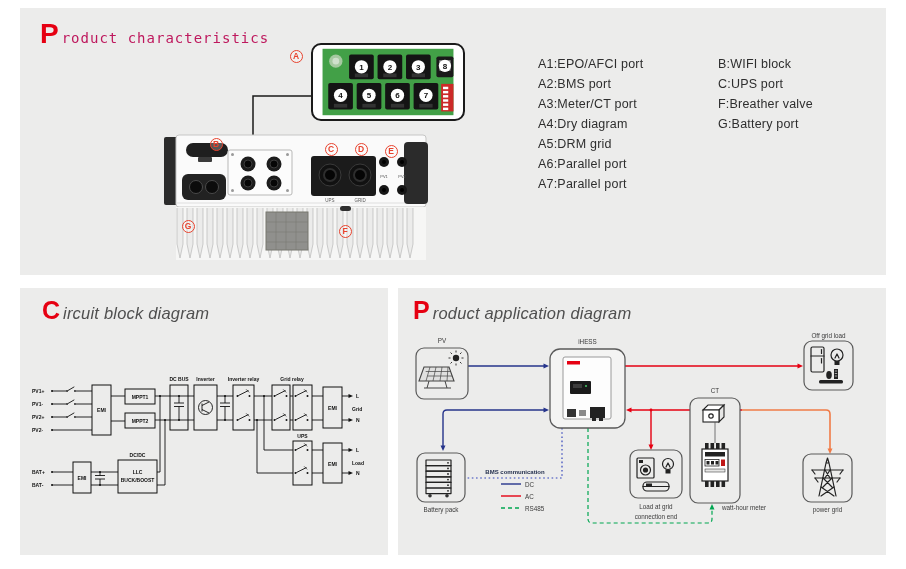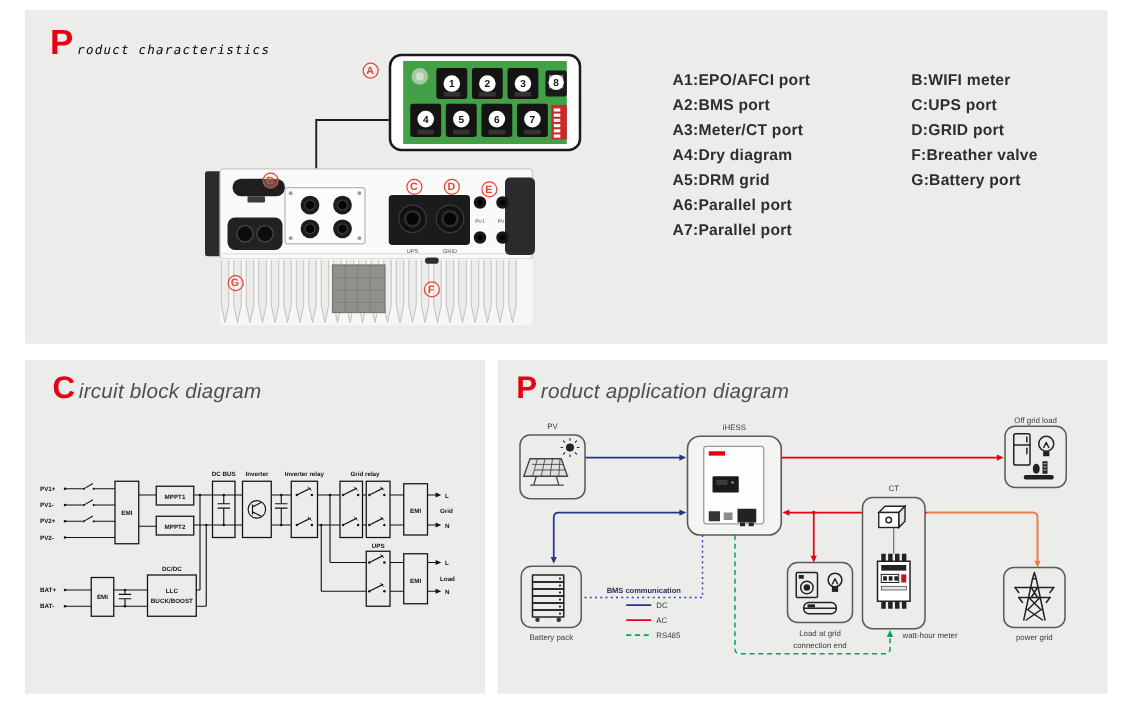--- a/index.html
+++ b/index.html
@@ -6,33 +6,33 @@
   .page{position:relative;width:906px;height:569px;background:#fff;overflow:hidden;
         font-family:"Liberation Sans",sans-serif;}
   .panel{position:absolute;background:#ececeb;}
   #p1{left:20px;top:8px;width:866px;height:267px;}
   #p2{left:20px;top:288px;width:368px;height:267px;}
   #p3{left:398px;top:288px;width:488px;height:267px;}
   .sec-title{position:absolute;display:flex;align-items:baseline;gap:3px;white-space:nowrap;}
   .cap{color:#e60012;font-weight:bold;line-height:1;}
   #p1 .sec-title{left:20px;top:12px;}
   #p1 .cap{font-size:28px;font-family:"Liberation Sans",sans-serif;}
-  #p1 .rest{font-family:"DejaVu Sans Mono",monospace;font-size:10px;color:#000000;letter-spacing:1px;font-style:italic;}
+  #p1 .rest{font-family:"DejaVu Sans Mono",monospace;font-size:14px;color:#be185d;letter-spacing:1px;}
   #p2 .sec-title{left:22px;top:10px;}
   #p3 .sec-title{left:15px;top:10px;}
   #p2 .cap,#p3 .cap{font-size:25px;}
   #p2 .rest,#p3 .rest{font-size:16.5px;color:#4f4f4f;letter-spacing:0.2px;font-style:italic;}
   .callout{position:absolute;left:291px;top:35px;width:154px;height:78px;background:#fff;
            border:2px solid #1a1a1a;border-radius:10px;box-sizing:border-box;overflow:hidden;}
   .callout svg{display:block;width:100%;height:100%;}
   .mk{position:absolute;width:13px;height:13px;border:1.3px solid #e8432e;border-radius:50%;
       color:#e8432e;font-size:8.5px;font-weight:bold;display:flex;align-items:center;
       justify-content:center;box-sizing:border-box;background:rgba(255,255,255,0.25);line-height:1;}
-  .legend1{position:absolute;left:518px;top:49px;display:flex;gap:31px;
-           font-size:12.5px;color:#2e2e2e;letter-spacing:0.2px;font-weight:bold;}
+  .legend1{position:absolute;left:518px;top:49px;display:flex;gap:20px;
+           font-size:12.5px;color:#2e2e2e;letter-spacing:0.2px;}
   .legend1 ul{list-style:none;margin:0;padding:0;width:160px;}
   .legend1 li{height:20px;}
   .dsvg{position:absolute;}
   svg text{font-family:"Liberation Sans",sans-serif;}
   .clbl{font-size:5px;font-weight:bold;fill:#111;}
   .cbox{fill:none;stroke:#111;stroke-width:1;}
   .cline{stroke:#111;stroke-width:0.9;fill:none;}
   .albl{font-size:6.3px;fill:#3a3a3a;}
   .abox{fill:#ececeb;stroke:#5a5a5a;stroke-width:1.2;}
   .ic{stroke:#222;stroke-width:1.2;fill:none;stroke-linejoin:round;stroke-linecap:round;}
@@ -204,23 +204,22 @@
       <ul>
         <li>A1:EPO/AFCI port</li>
         <li>A2:BMS port</li>
         <li>A3:Meter/CT port</li>
         <li>A4:Dry diagram</li>
         <li>A5:DRM grid</li>
         <li>A6:Parallel port</li>
         <li>A7:Parallel port</li>
       </ul>
       <ul>
-        <li>B:WIFI meter</li>
+        <li>B:WIFI block</li>
         <li>C:UPS port</li>
-        <li>D:GRID port</li>
         <li>F:Breather valve</li>
         <li>G:Battery port</li>
       </ul>
     </div>
   </div>
 
   <div class="panel" id="p2">
     <div class="sec-title">
       <span class="cap">C</span>
       <span class="rest">ircuit block diagram</span>

